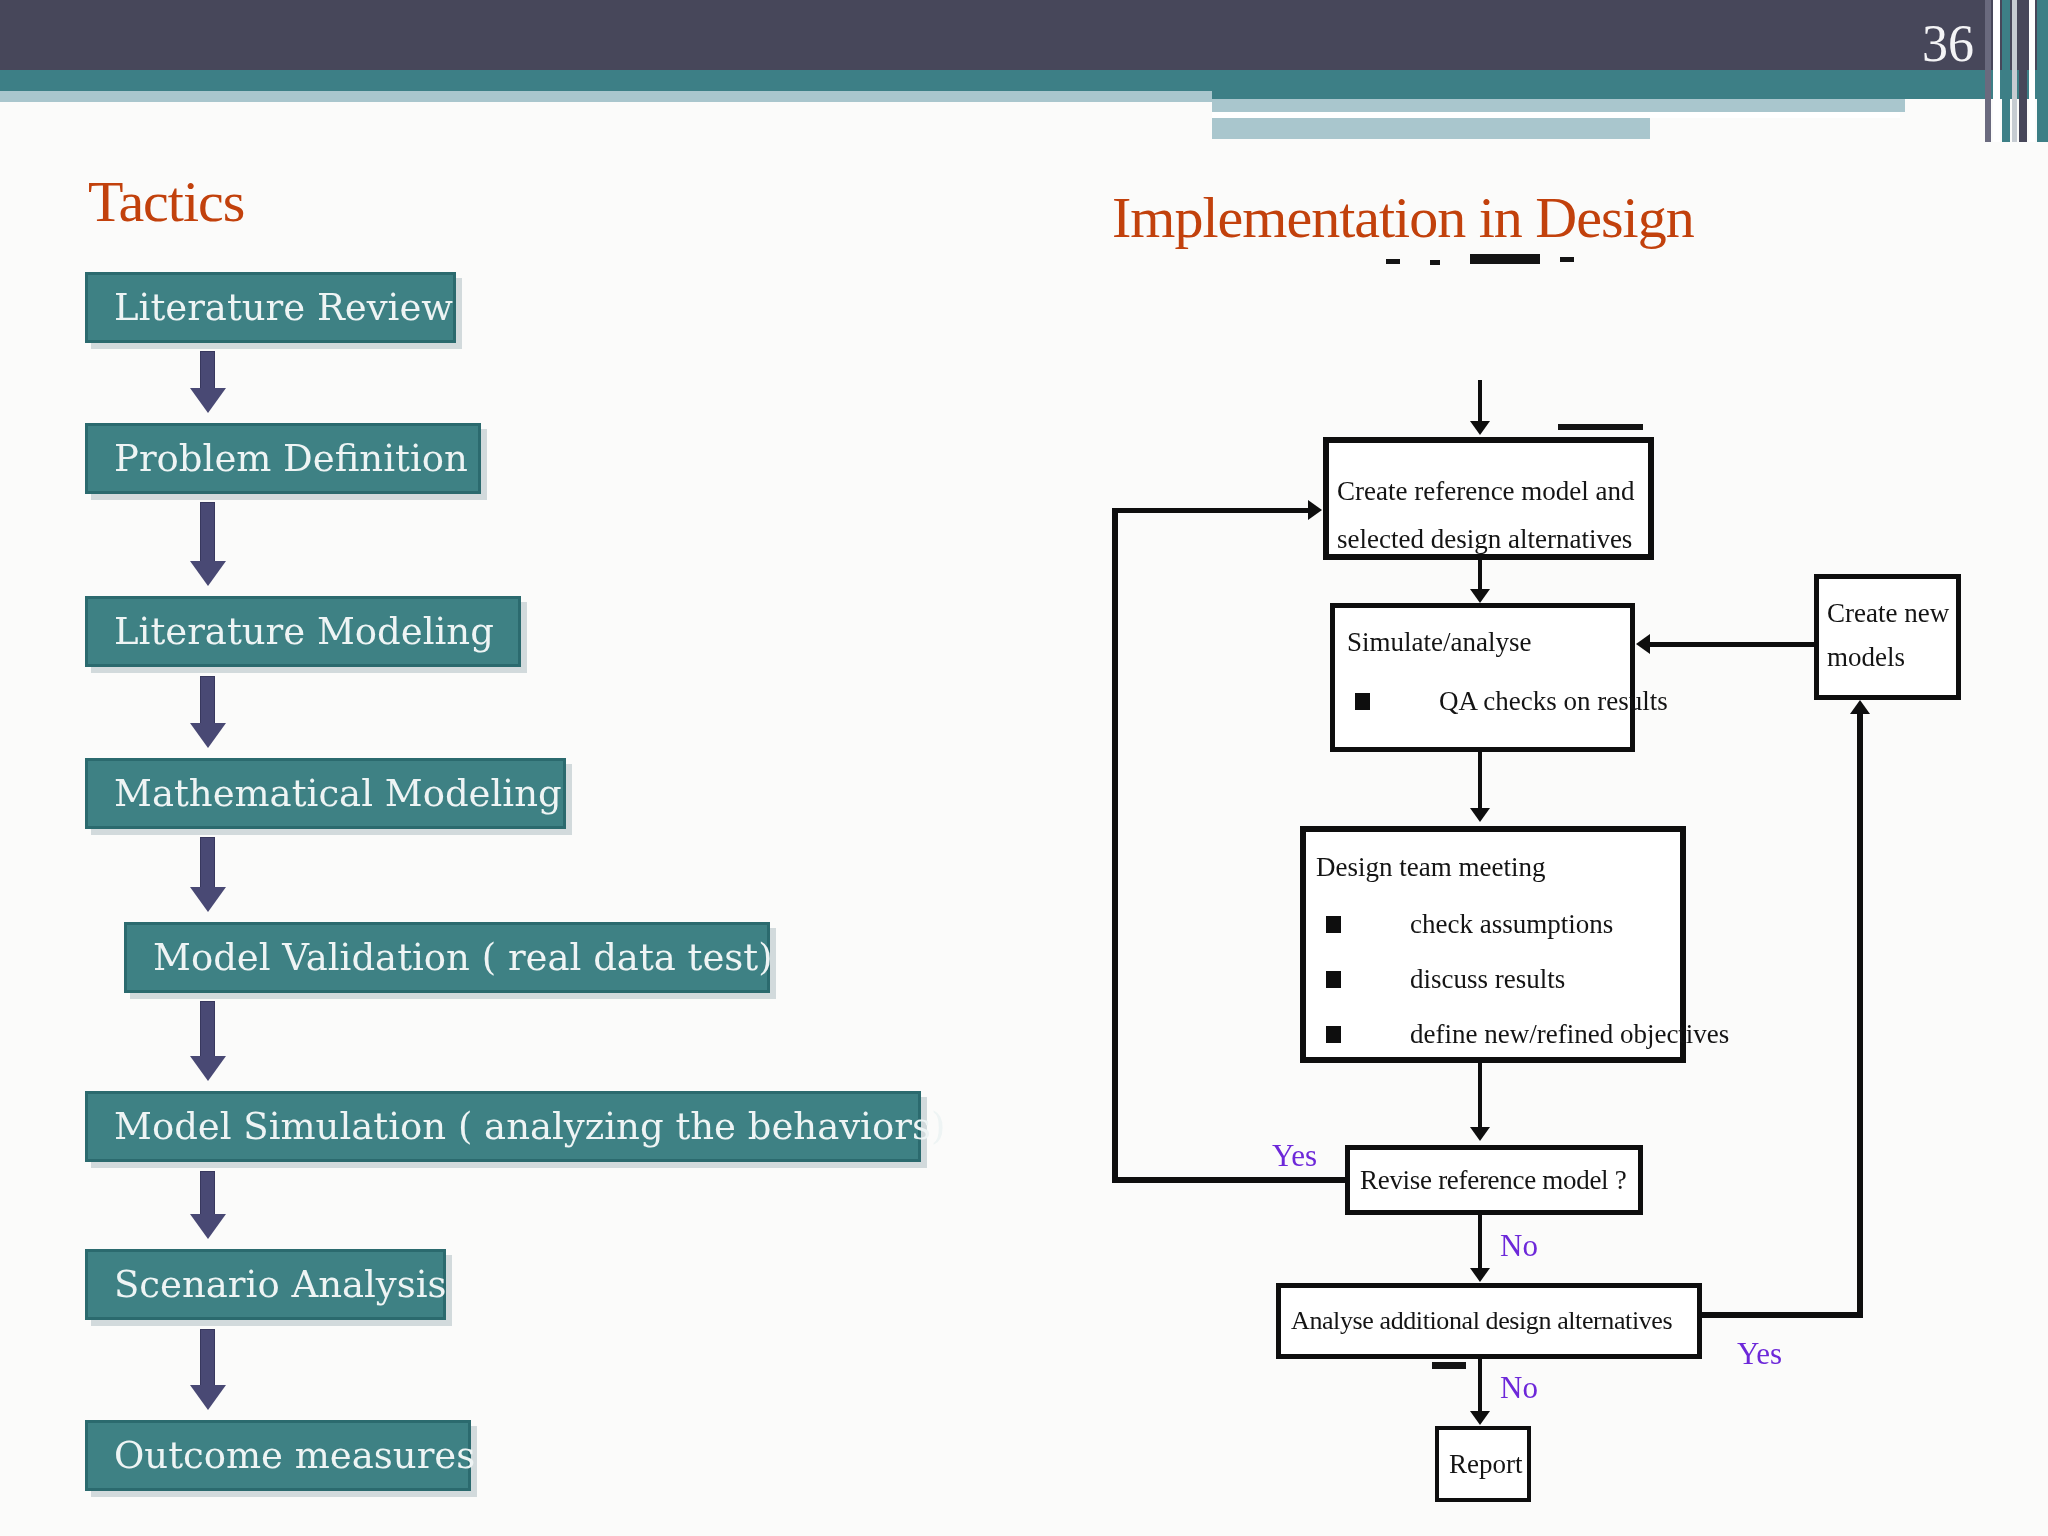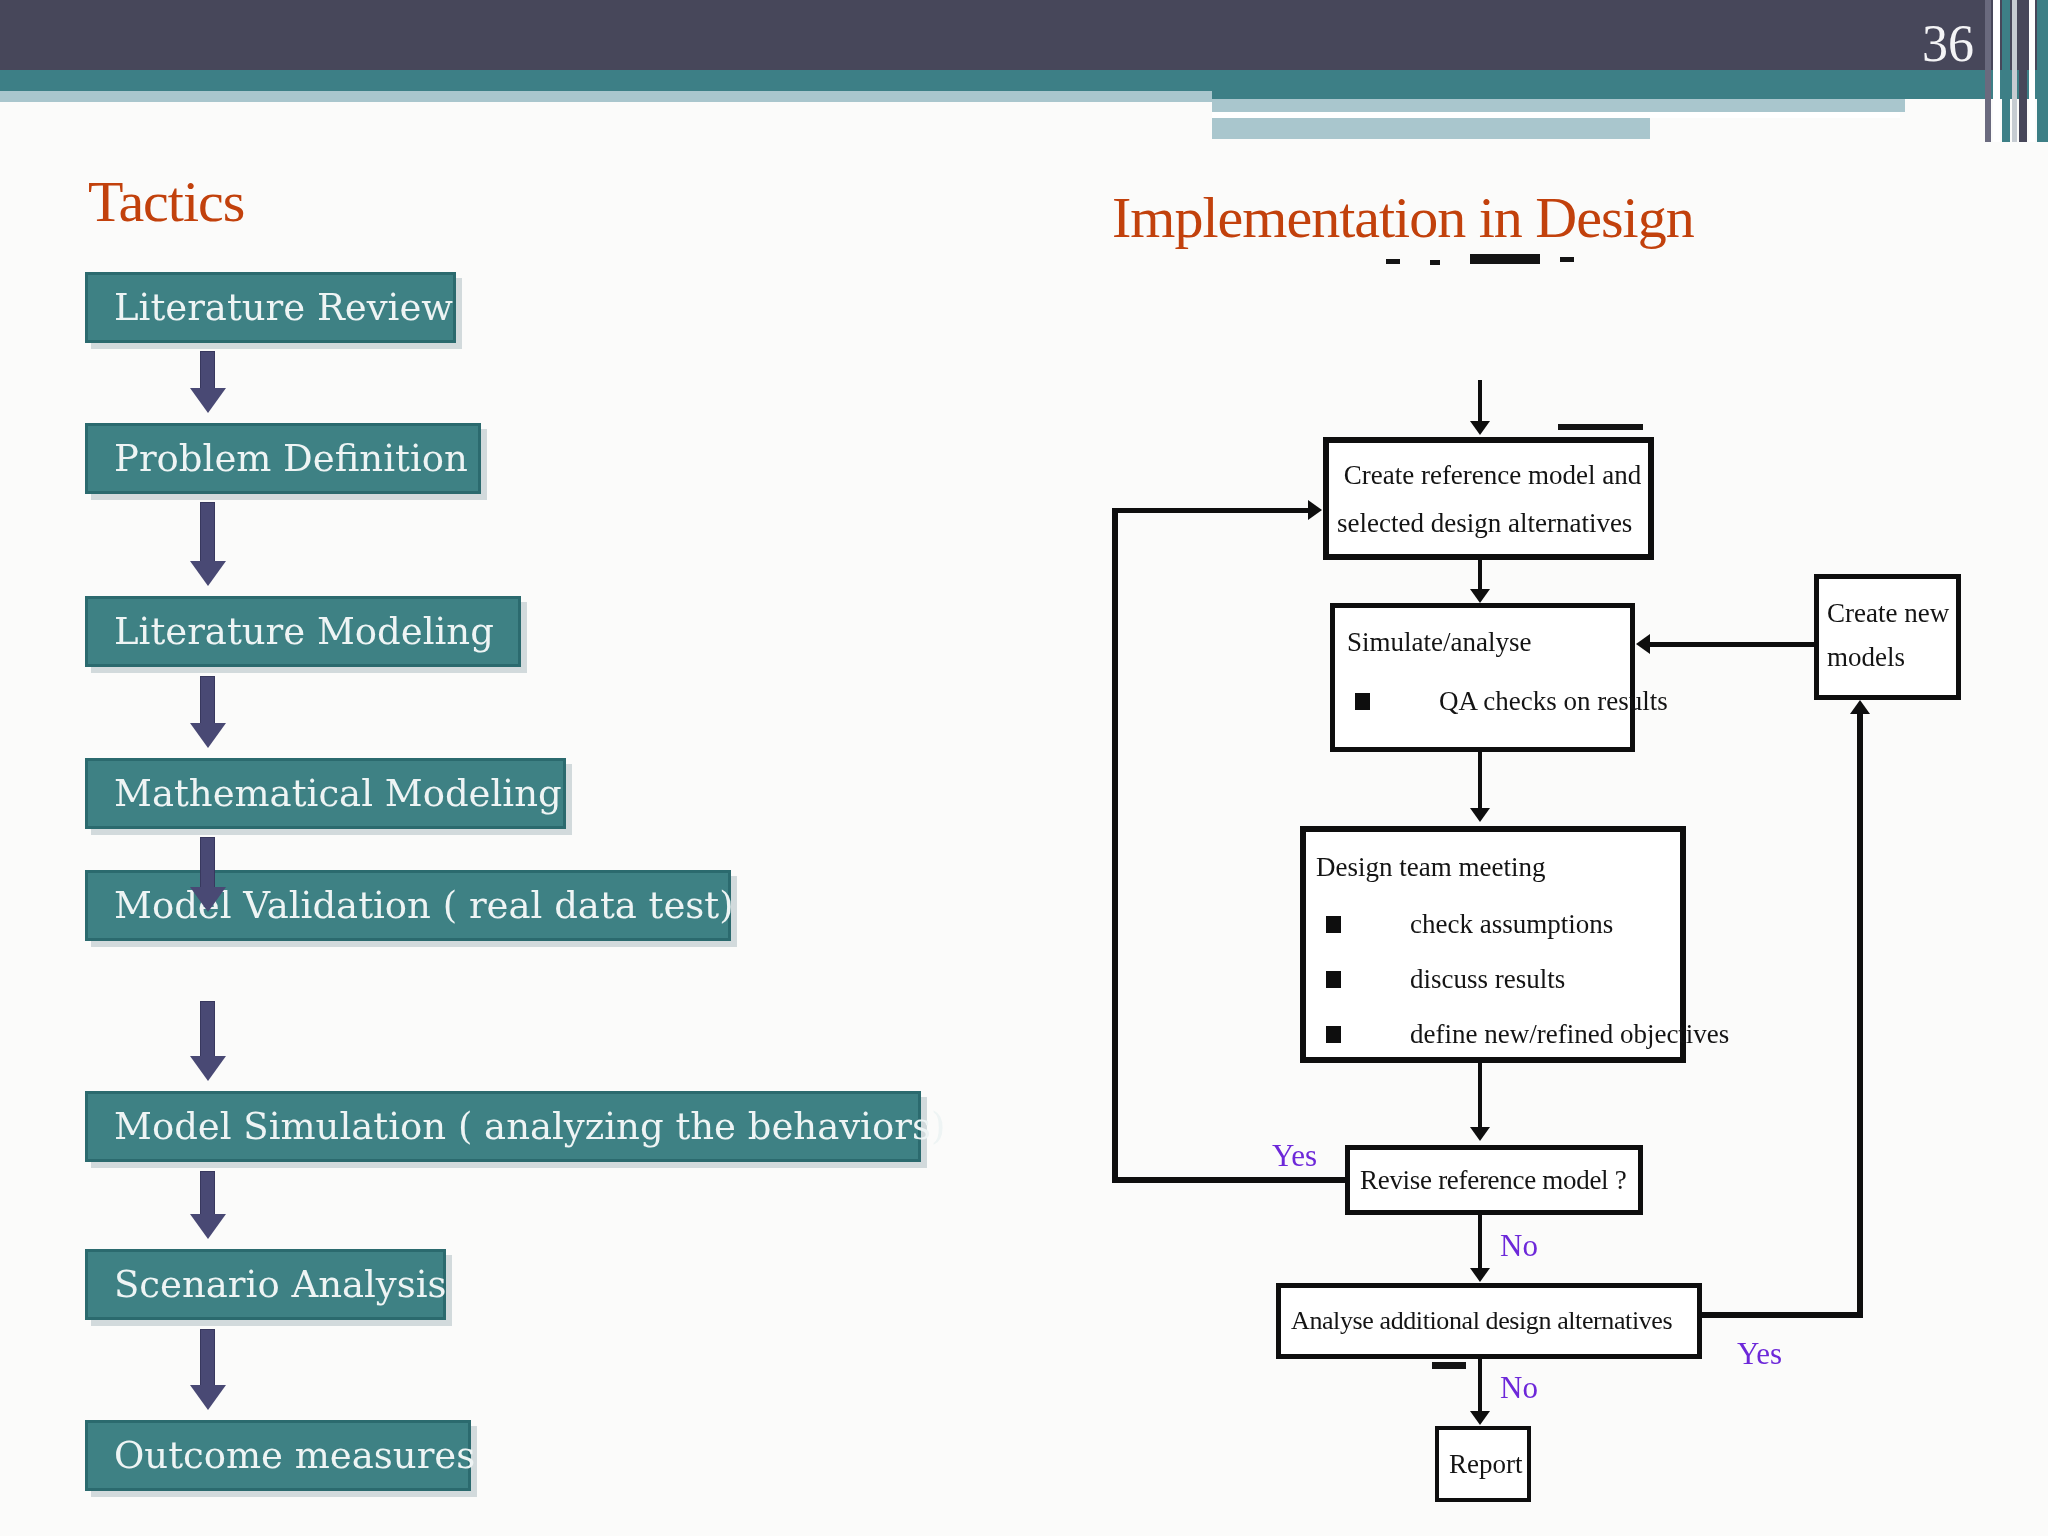--- a/index.html
+++ b/index.html
@@ -85,21 +85,21 @@
     </div>
   <div class="step" style="top:423px;width:396px;">
       <span>Problem Definition</span>
     </div>
   <div class="step" style="top:596px;width:436px;">
       <span>Literature Modeling</span>
     </div>
   <div class="step" style="top:758px;width:481px;">
       <span>Mathematical Modeling</span>
     </div>
-  <div class="step" style="top:870px;width:646px;">
+  <div class="step" style="top:922px;width:646px;margin-left:39px;">
       <span>Model Validation ( real data test)</span>
     </div>
   <div class="step" style="top:1091px;width:836px;">
       <span>Model Simulation ( analyzing the behaviors)</span>
     </div>
   <div class="step" style="top:1249px;width:361px;">
       <span>Scenario Analysis</span>
     </div>
   <div class="step" style="top:1420px;width:386px;">
       <span>Outcome measures</span>
@@ -136,21 +136,21 @@
 
   <div class="art" style="left:1386px;top:259px;width:14px;height:5px;"></div>
   <div class="art" style="left:1430px;top:260px;width:10px;height:5px;"></div>
   <div class="art" style="left:1470px;top:254px;width:70px;height:10px;"></div>
   <div class="art" style="left:1560px;top:257px;width:14px;height:5px;"></div>
   <div class="art" style="left:1558px;top:424px;width:85px;height:6px;"></div>
   <div class="art" style="left:1432px;top:1362px;width:34px;height:7px;"></div>
 
 
   <div class="fb" style="left:1323px;top:437px;width:331px;height:123px;border-width:6px;">
-    <div class="ln" style="padding-top:8px;line-height:48px;padding-left:8px;text-align:center;">Create reference model and</div>
+    <div class="ln" style="padding-top:24px;line-height:48px;padding-left:8px;">Create reference model and</div>
     <div class="ln" style="line-height:48px;padding-left:8px;">selected design alternatives</div>
   </div>
 
   <div class="fb" style="left:1330px;top:603px;width:305px;height:149px;">
     <div class="ln" style="padding-top:14px;line-height:40px;">Simulate/analyse</div>
     <div class="brow" style="margin:24px 0 0 20px;">
       <span class="bsq"></span>
       <span>QA checks on results</span>
     </div>
   </div>

